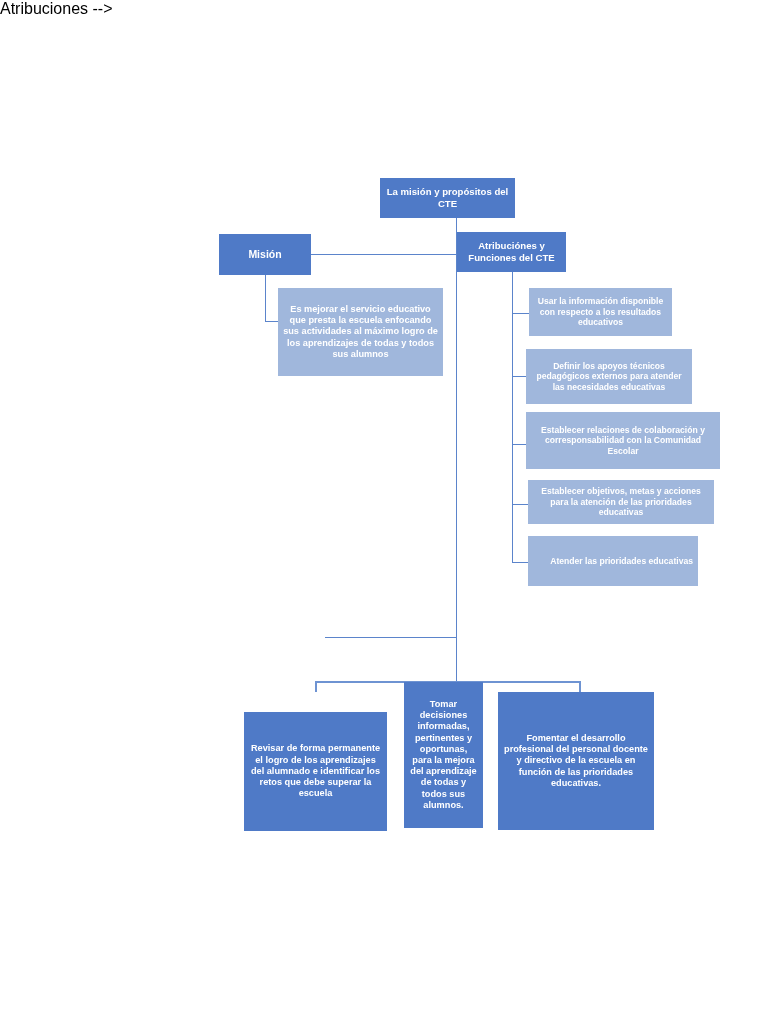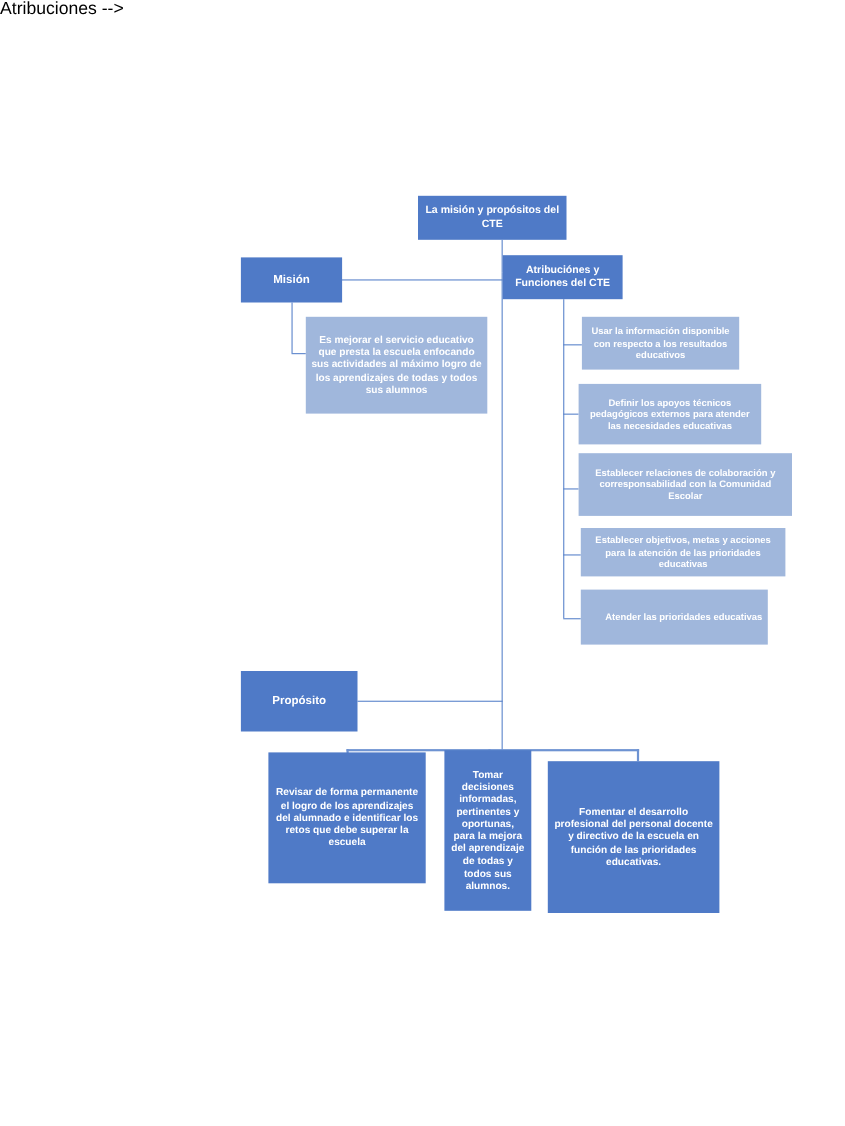--- a/index.html
+++ b/index.html
@@ -156,26 +156,23 @@
 
   <div class="node node-light" style="left:528px; top:480px; width:186px; height:44px; font-size:8.6px;">
     <span>Establecer objetivos, metas y acciones para la atención de las prioridades educativas</span>
   </div>
 
   <div class="node node-light" style="left:528px; top:536px; width:170px; height:50px; font-size:8.6px;text-align:right;">
     <span>Atender las prioridades educativas</span>
   </div>
 
   
-  <div class="node node-dark" style="left:219px; top:610px; width:106px; height:55px; font-size:10.5px;">
-    <span>Propósito</span>
-  </div>
 
   
-  <div class="node node-dark" style="left:244px; top:684px; width:143px; height:119px; font-size:9.2px;">
+  <div class="node node-dark" style="left:244px; top:712px; width:143px; height:119px; font-size:9.2px;">
     <span>Revisar de forma permanente el logro de los aprendizajes del alumnado e identificar los retos que debe superar la escuela</span>
   </div>
 
   <div class="node node-dark" style="left:404px; top:682px; width:79px; height:146px; font-size:9.2px;justify-content:center;">
     <span>Tomar decisiones informadas, pertinentes y oportunas, para la mejora del aprendizaje de todas y todos sus alumnos.</span>
   </div>
 
   <div class="node node-dark" style="left:498px; top:692px; width:156px; height:138px; font-size:9.2px;">
     <span>Fomentar el desarrollo profesional del personal docente y directivo de la escuela en función de las prioridades educativas.</span>
   </div>

